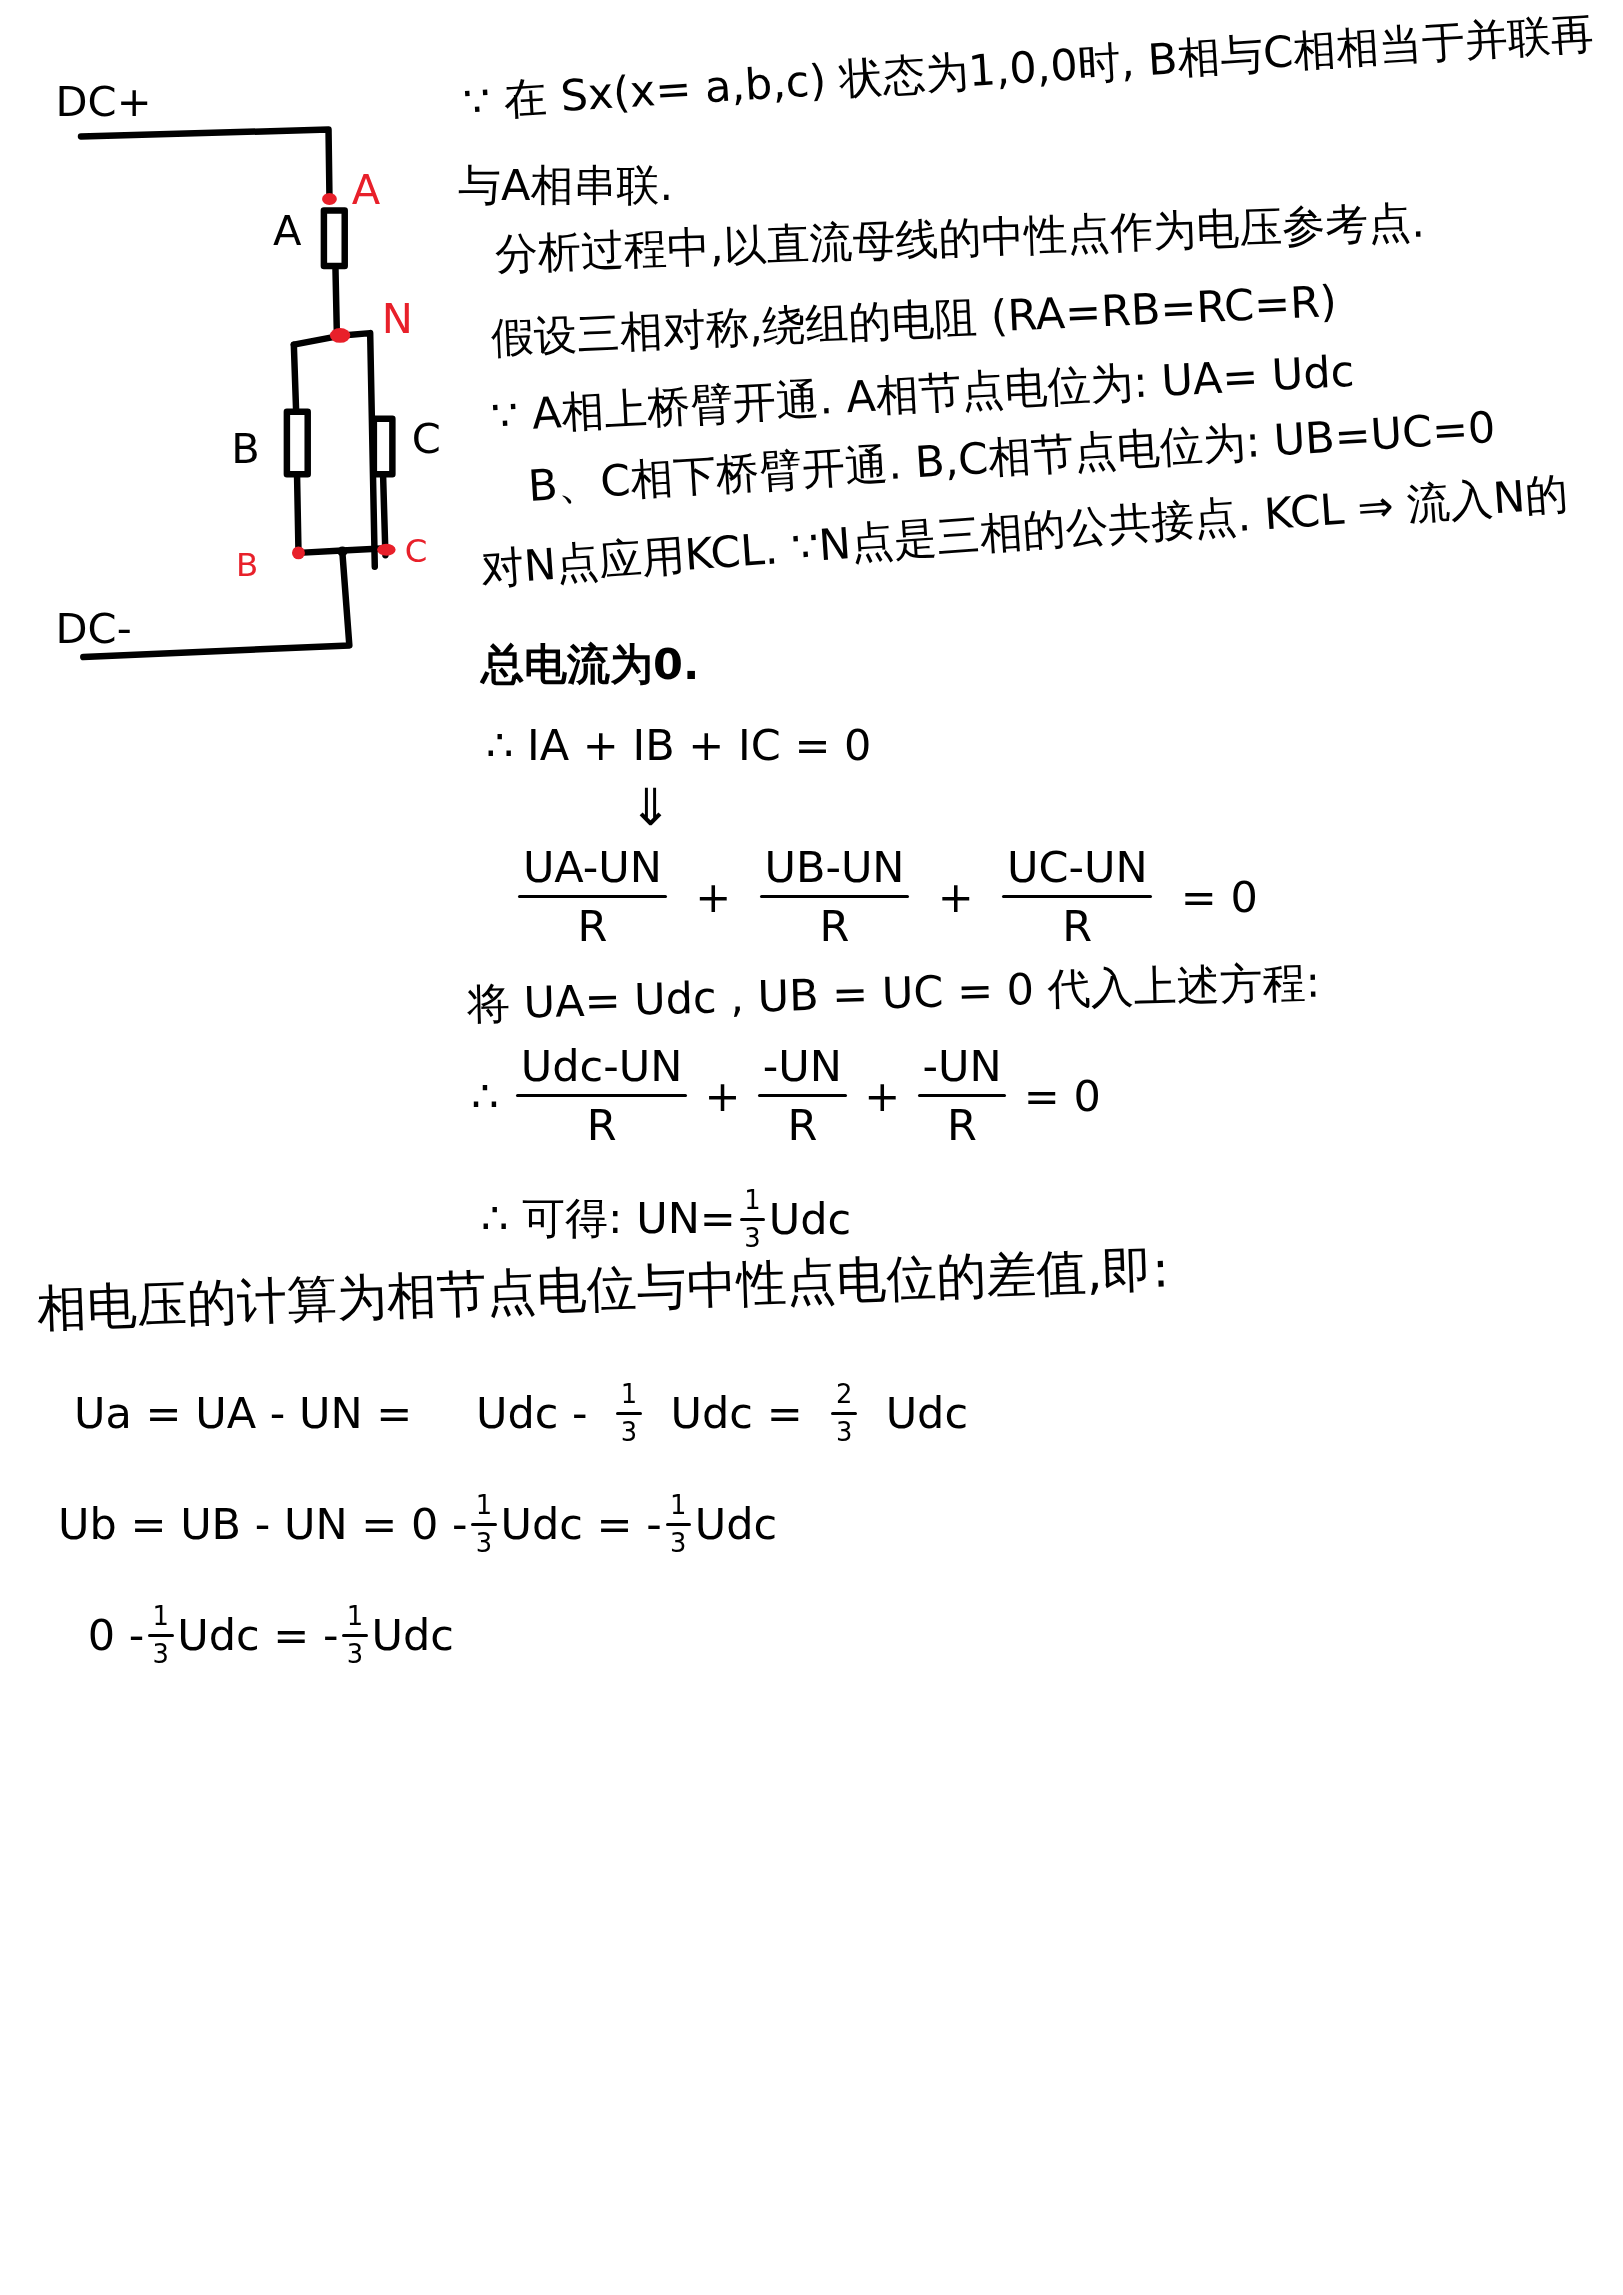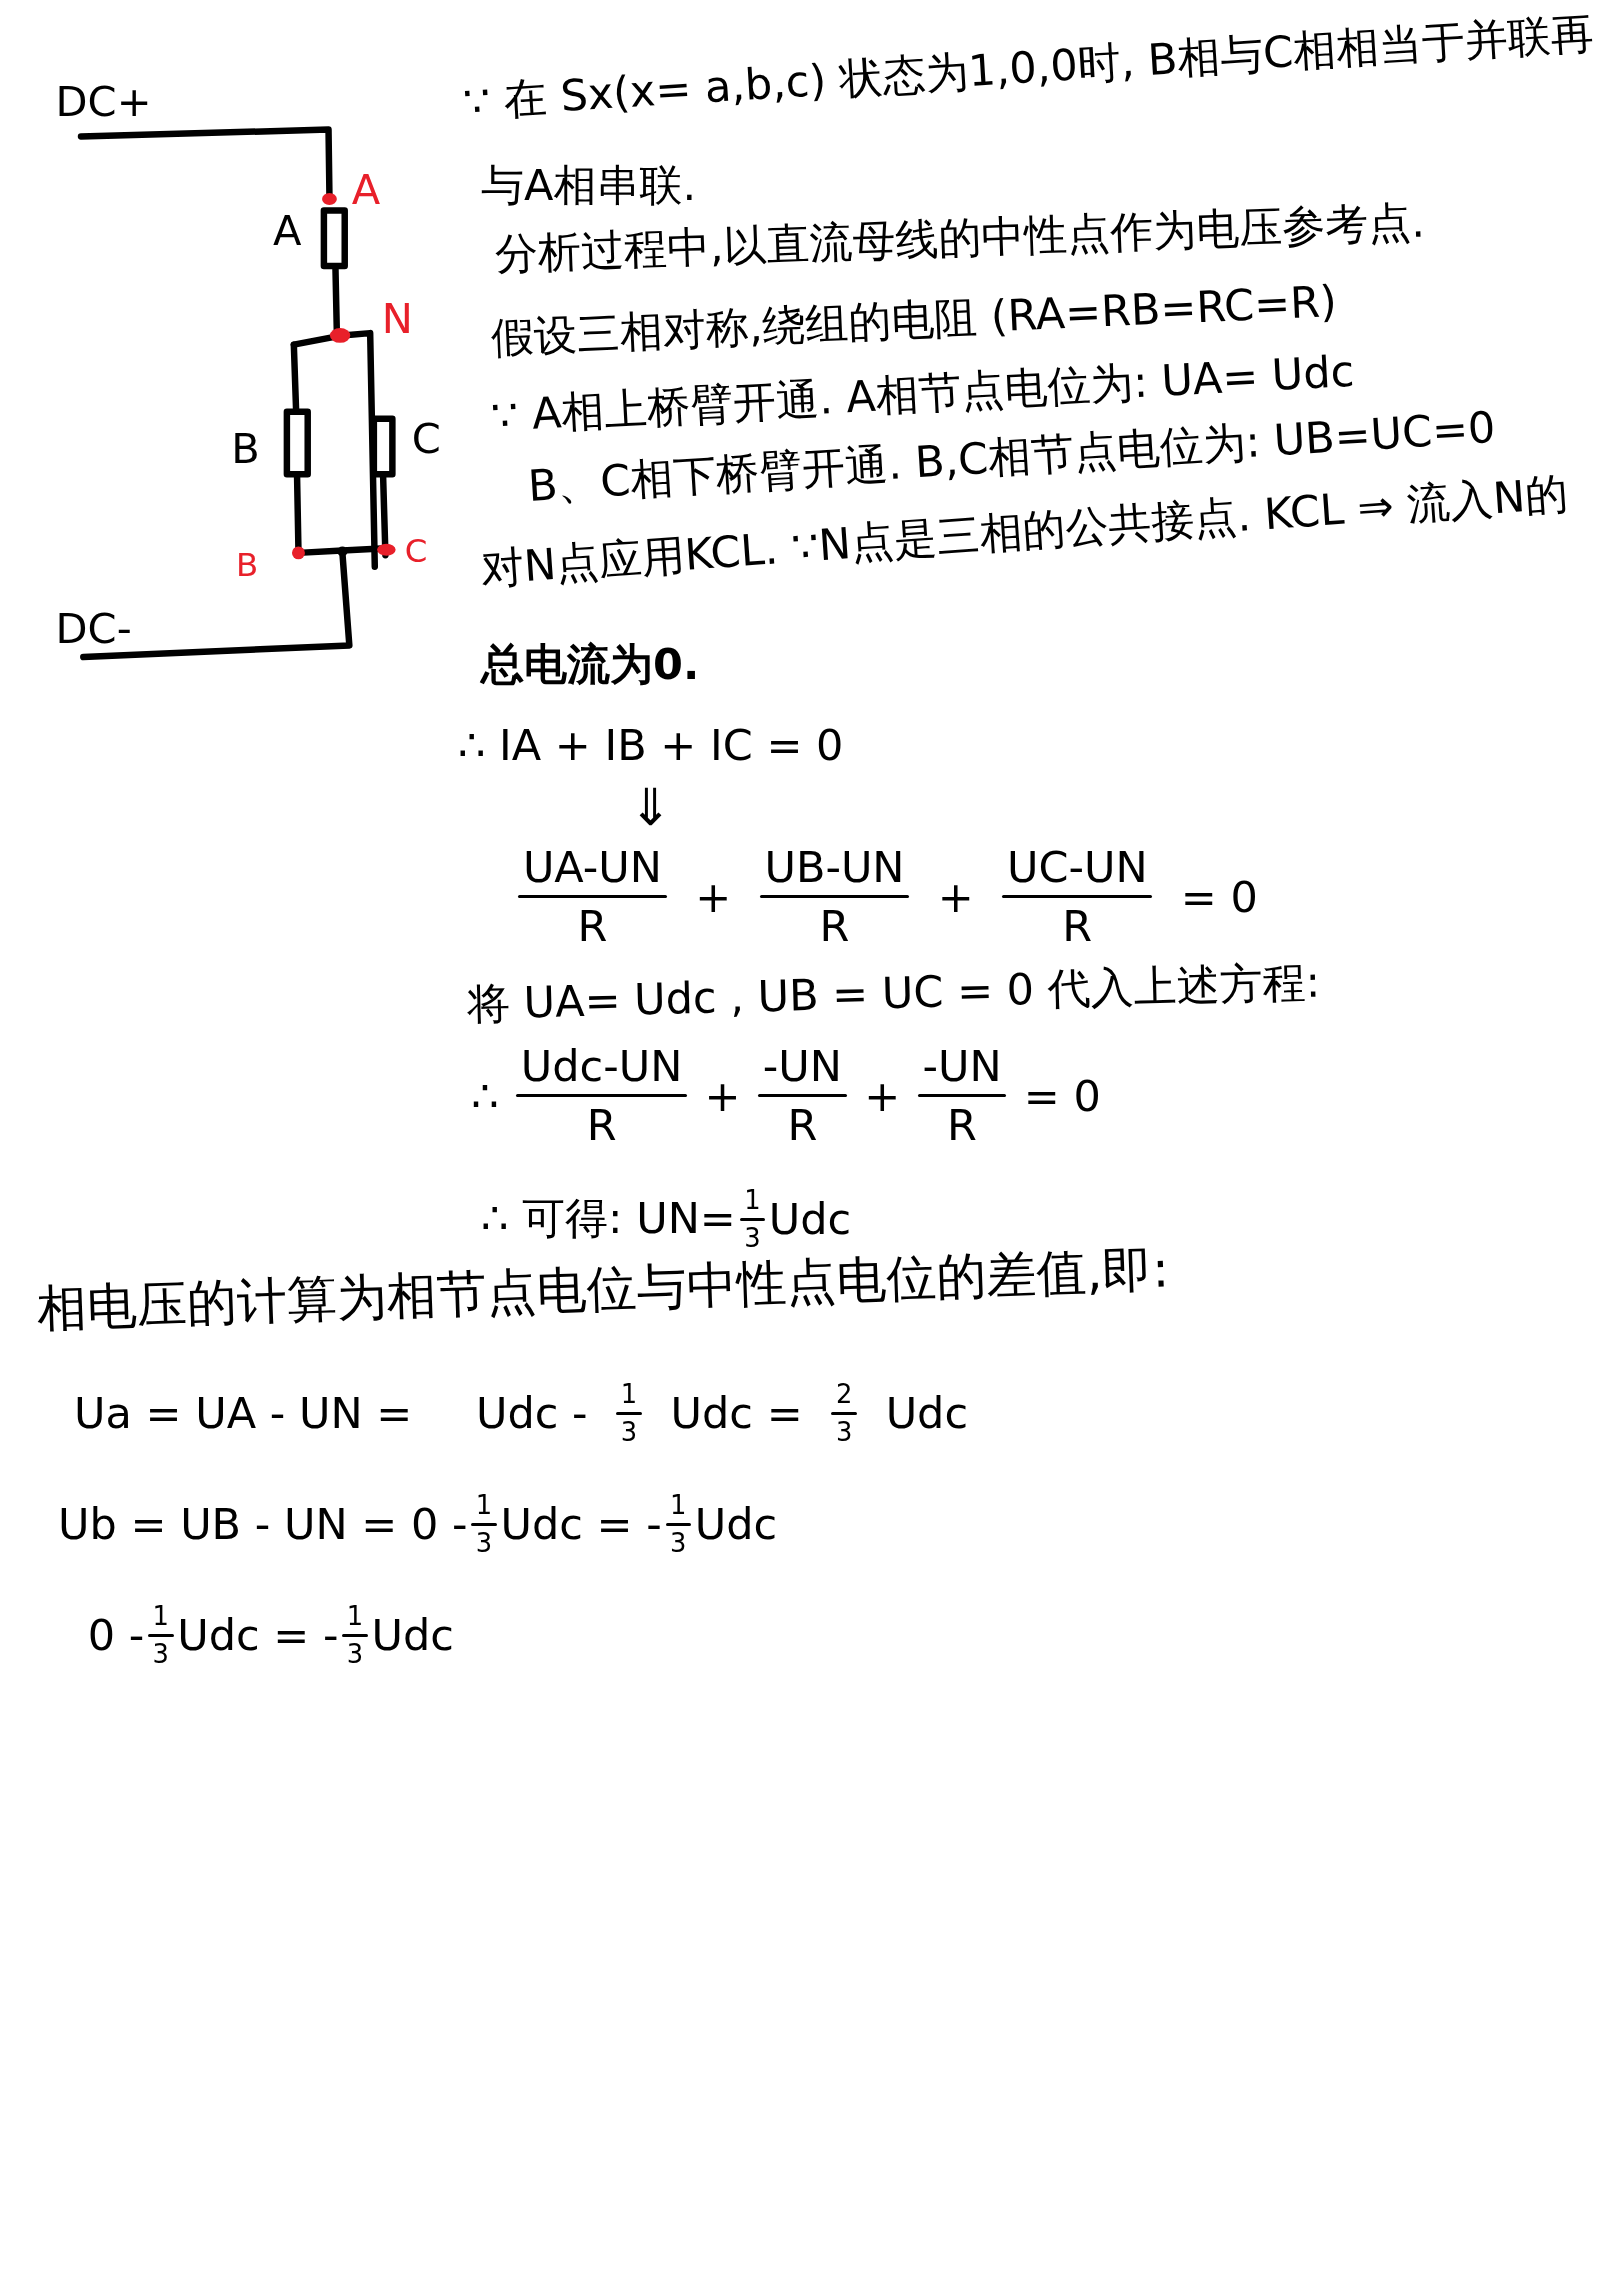--- a/index.html
+++ b/index.html
@@ -61,29 +61,29 @@
       <text x="500" y="1000" fill="#000">B</text>
       <text x="890" y="980" fill="#000">C</text>
       <text x="760" y="440" fill="#e8202a">A</text>
       <text x="825" y="720" fill="#e8202a">N</text>
       <text x="510" y="1245" fill="#e8202a" font-size="70">B</text>
       <text x="875" y="1215" fill="#e8202a" font-size="70">C</text>
     </g>
   </svg>
 
   <div class="line" style="left:463px; top:79px; transform:rotate(-3.5deg);">∵ 在 Sx(x= a,b,c) 状态为1,0,0时, B相与C相相当于并联再</div>
-  <div class="line" style="left:481px; top:162px;text-align:center;">与A相串联.</div>
+  <div class="line" style="left:458px; top:162px;text-align:center;">与A相串联.</div>
   <div class="line" style="left:495px; top:231px; transform:rotate(-2deg);">分析过程中,以直流母线的中性点作为电压参考点.</div>
   <div class="line" style="left:491px; top:315px; transform:rotate(-2.5deg);">假设三相对称,绕组的电阻 (RA=RB=RC=R)</div>
   <div class="line" style="left:491px; top:393px; transform:rotate(-3deg);">∵ A相上桥臂开通. A相节点电位为: UA= Udc</div>
   <div class="line" style="left:528px; top:463px; transform:rotate(-3.5deg);">B、C相下桥臂开通. B,C相节点电位为: UB=UC=0</div>
   <div class="line" style="left:481px; top:546px; transform:rotate(-4deg);">对N点应用KCL. ∵N点是三相的公共接点. KCL ⇒ 流入N的</div>
   <div class="line" style="left:481px; top:641px;font-weight:bold;">总电流为0.</div>
 
-  <div class="line" style="left:458px; top:722px;">∴  IA + IB + IC = 0</div>
+  <div class="line" style="left:486px; top:722px;">∴  IA + IB + IC = 0</div>
   <div class="arrow" style="left:629px; top:778px;">⇓</div>
 
   <div class="eqn" style="left:509px; top:842px;gap:11px;">
     <span class="frac">
         <span class="num">UA-UN</span>
         <span class="bar"></span>
         <span>R</span>
       </span>
     <span class="op">+</span>
     <span class="frac">

